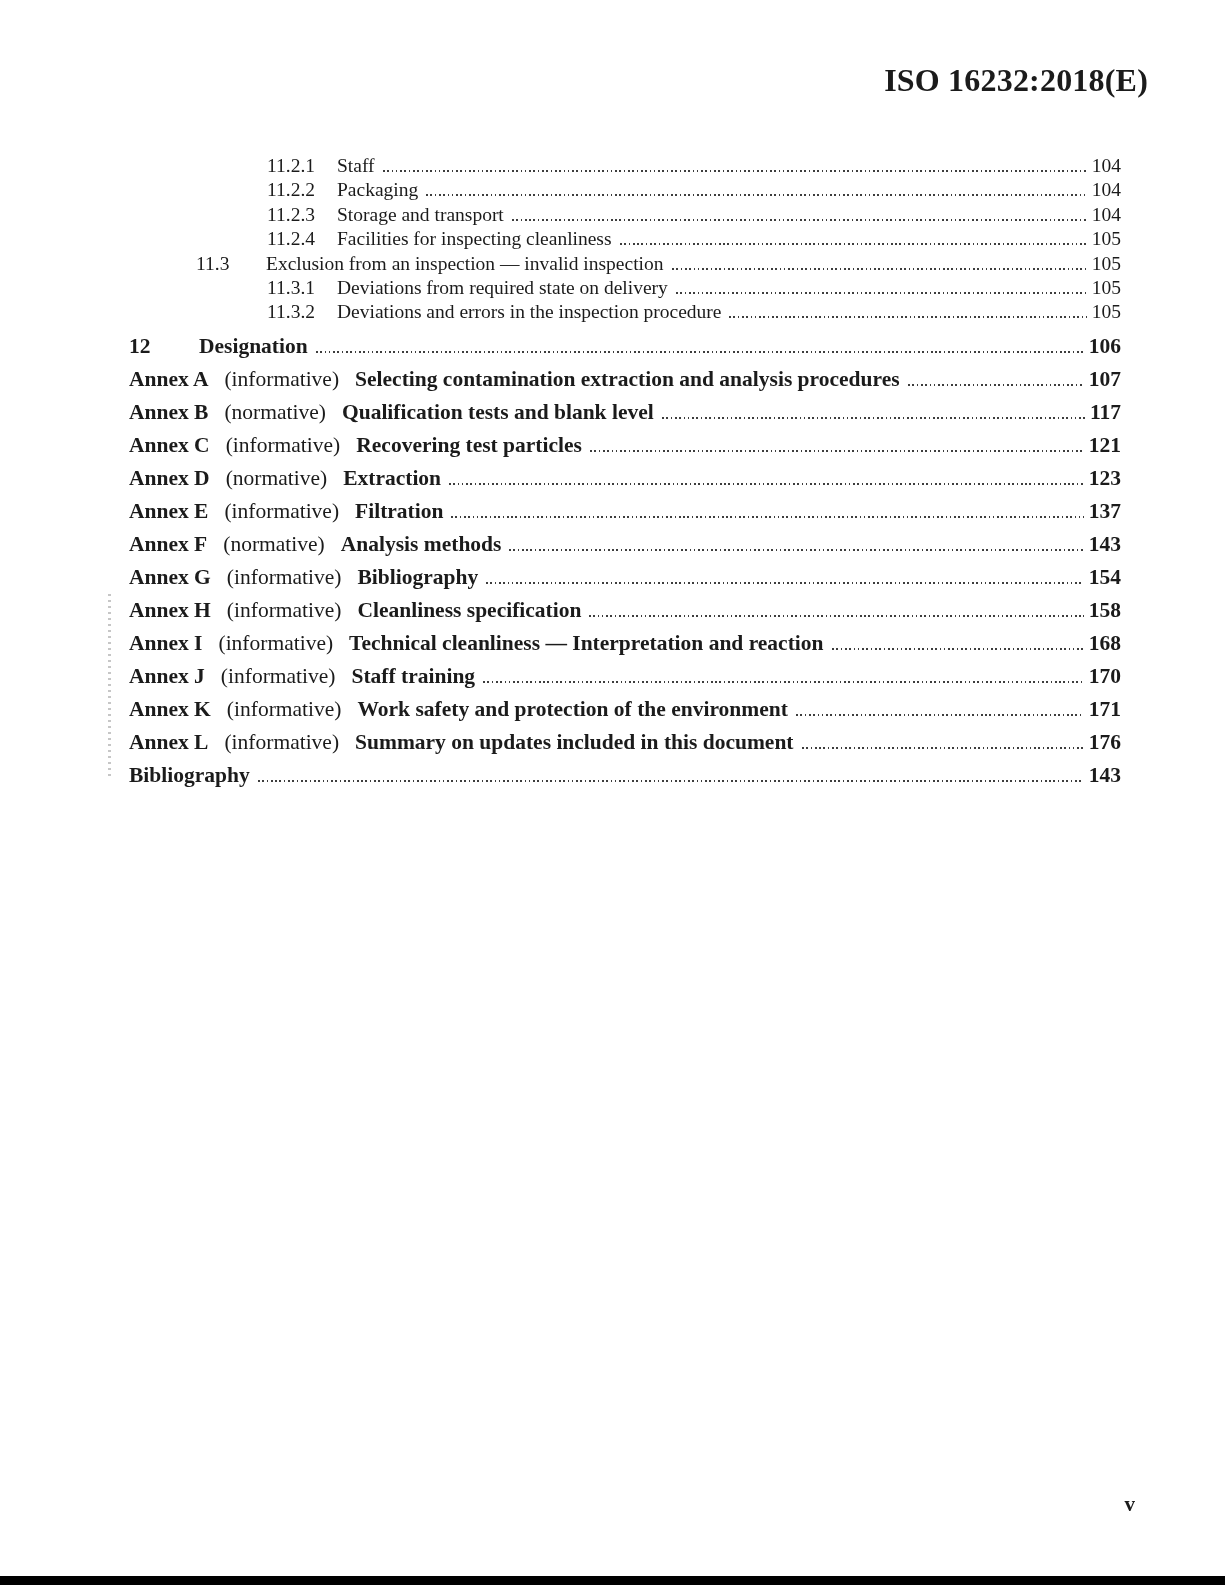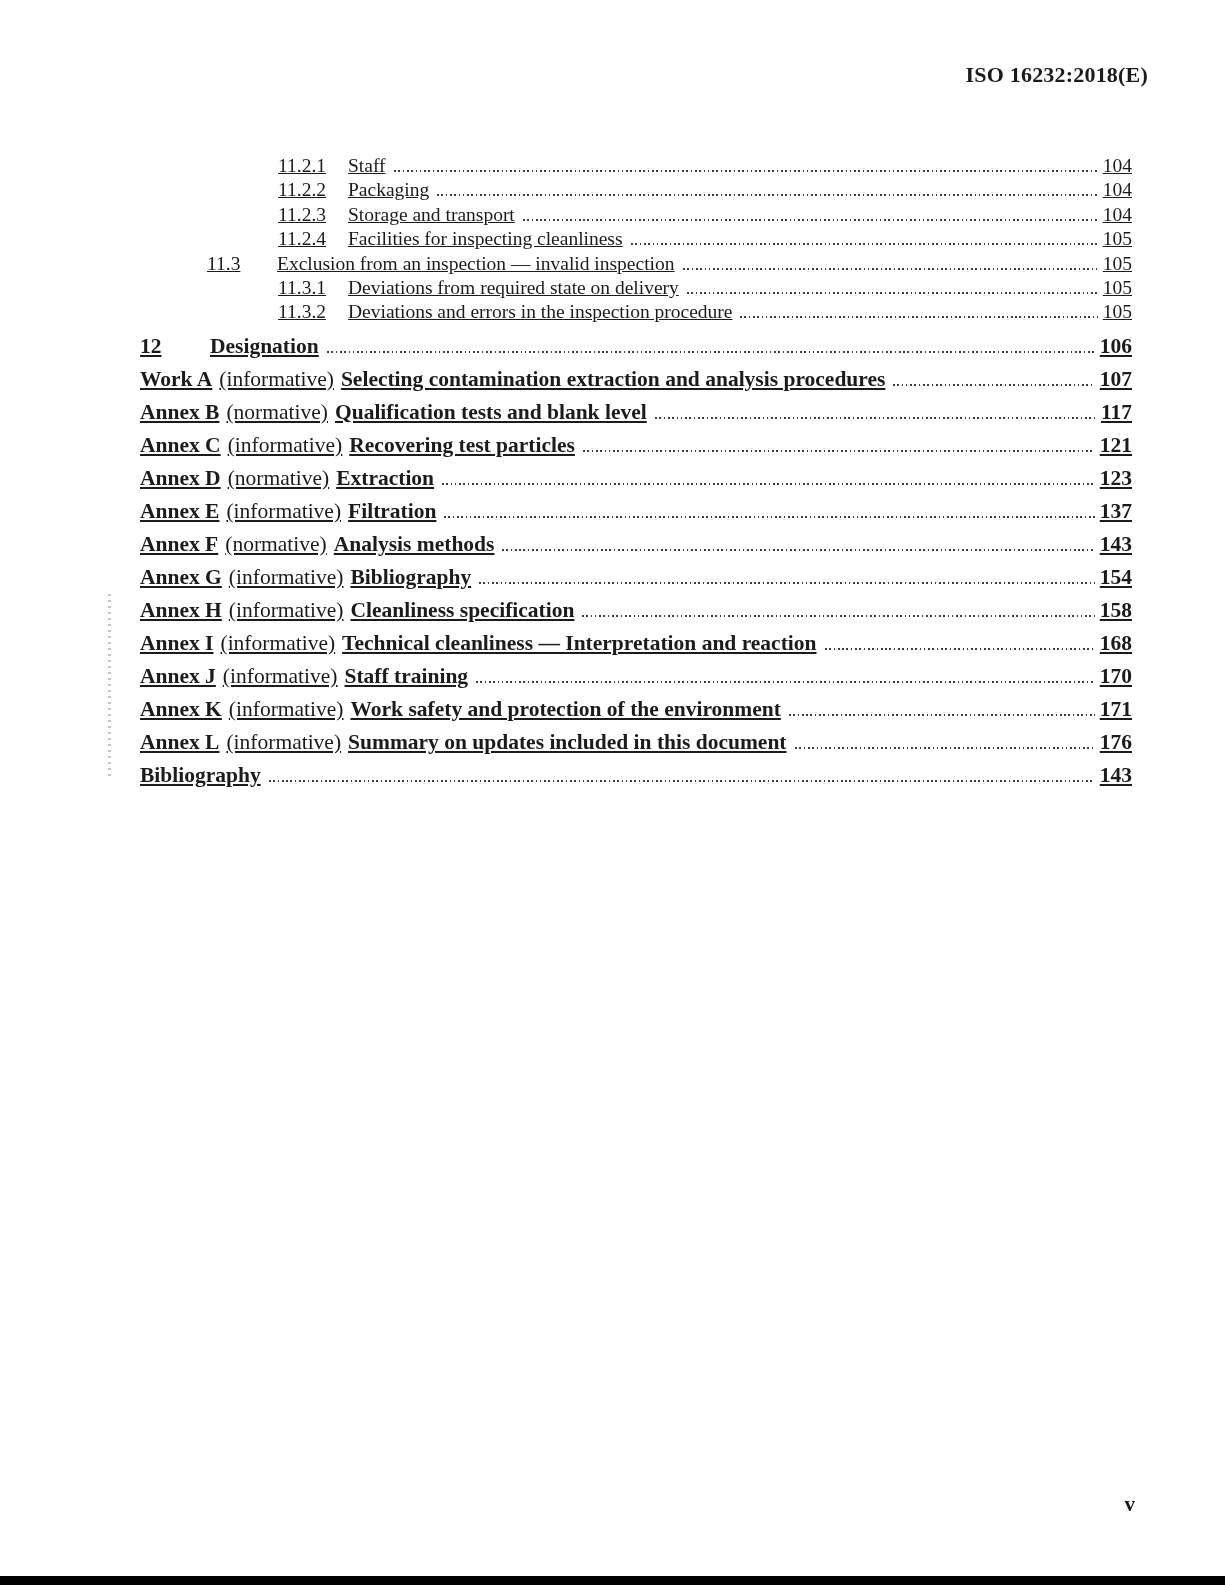--- a/index.html
+++ b/index.html
@@ -7,29 +7,28 @@
     width: 1225px; height: 1585px;
     background: #ffffff;
     font-family: "Liberation Serif", "DejaVu Serif", serif;
     color: #1b1b1b;
     position: relative;
     overflow: hidden;
   }
   .doc-ref {
     position: absolute;
     top: 62px; right: 77px;
-    font-size: 22px;
+    font-size: 32px;
     font-weight: bold;
     letter-spacing: 0.2px;
   }
   .toc {
     position: absolute;
-    left: 140px; top: 154px;
+    left: 129px; top: 154px;
     width: 992px;
-    text-decoration: underline;
   }
   .toc-row { display: flex; align-items: baseline; }
   .num { flex: none; white-space: nowrap; }
   .t   { flex: none; white-space: nowrap; }
   .q   { flex: none; font-weight: normal; white-space: nowrap; }
   .leader {
     flex: 1 1 auto;
     min-width: 18px;
     height: 2px;
     margin: 0 5px 1px 8px;
@@ -38,21 +37,21 @@
   .pg { flex: none; }
 
   
   .sub { font-size: 19.5px; line-height: 24.4px; }
   .sub .num { width: 70px; }
   .level2 { padding-left: 67px; }
   .level3 { padding-left: 138px; }
 
   
   .main { font-weight: bold; font-size: 21.5px; line-height: 23px; margin-top: 10px; }
-  .main .q:not(:empty) { margin: 0 7px; }
+  .main .q:not(:empty) { margin: 0 16px; }
   .clause { margin-top: 10px; }
   .clause .num { width: 70px; }
 
   .page-num {
     position: absolute;
     bottom: 68px; right: 90px;
     font-size: 21px;
     font-weight: bold;
   }
   .margin-artifact {
@@ -132,21 +131,21 @@
 
       <div class="toc-row main clause">
         <span class="num">12</span>
         <span class="q"></span>
         <span class="t">Designation</span>
         <span class="leader"></span>
         <span class="pg">106</span>
       </div>
 
       <div class="toc-row main annex">
-        <span class="num">Work A</span>
+        <span class="num">Annex A</span>
         <span class="q">(informative)</span>
         <span class="t">Selecting contamination extraction and analysis procedures</span>
         <span class="leader"></span>
         <span class="pg">107</span>
       </div>
 
       <div class="toc-row main annex">
         <span class="num">Annex B</span>
         <span class="q">(normative)</span>
         <span class="t">Qualification tests and blank level</span>

